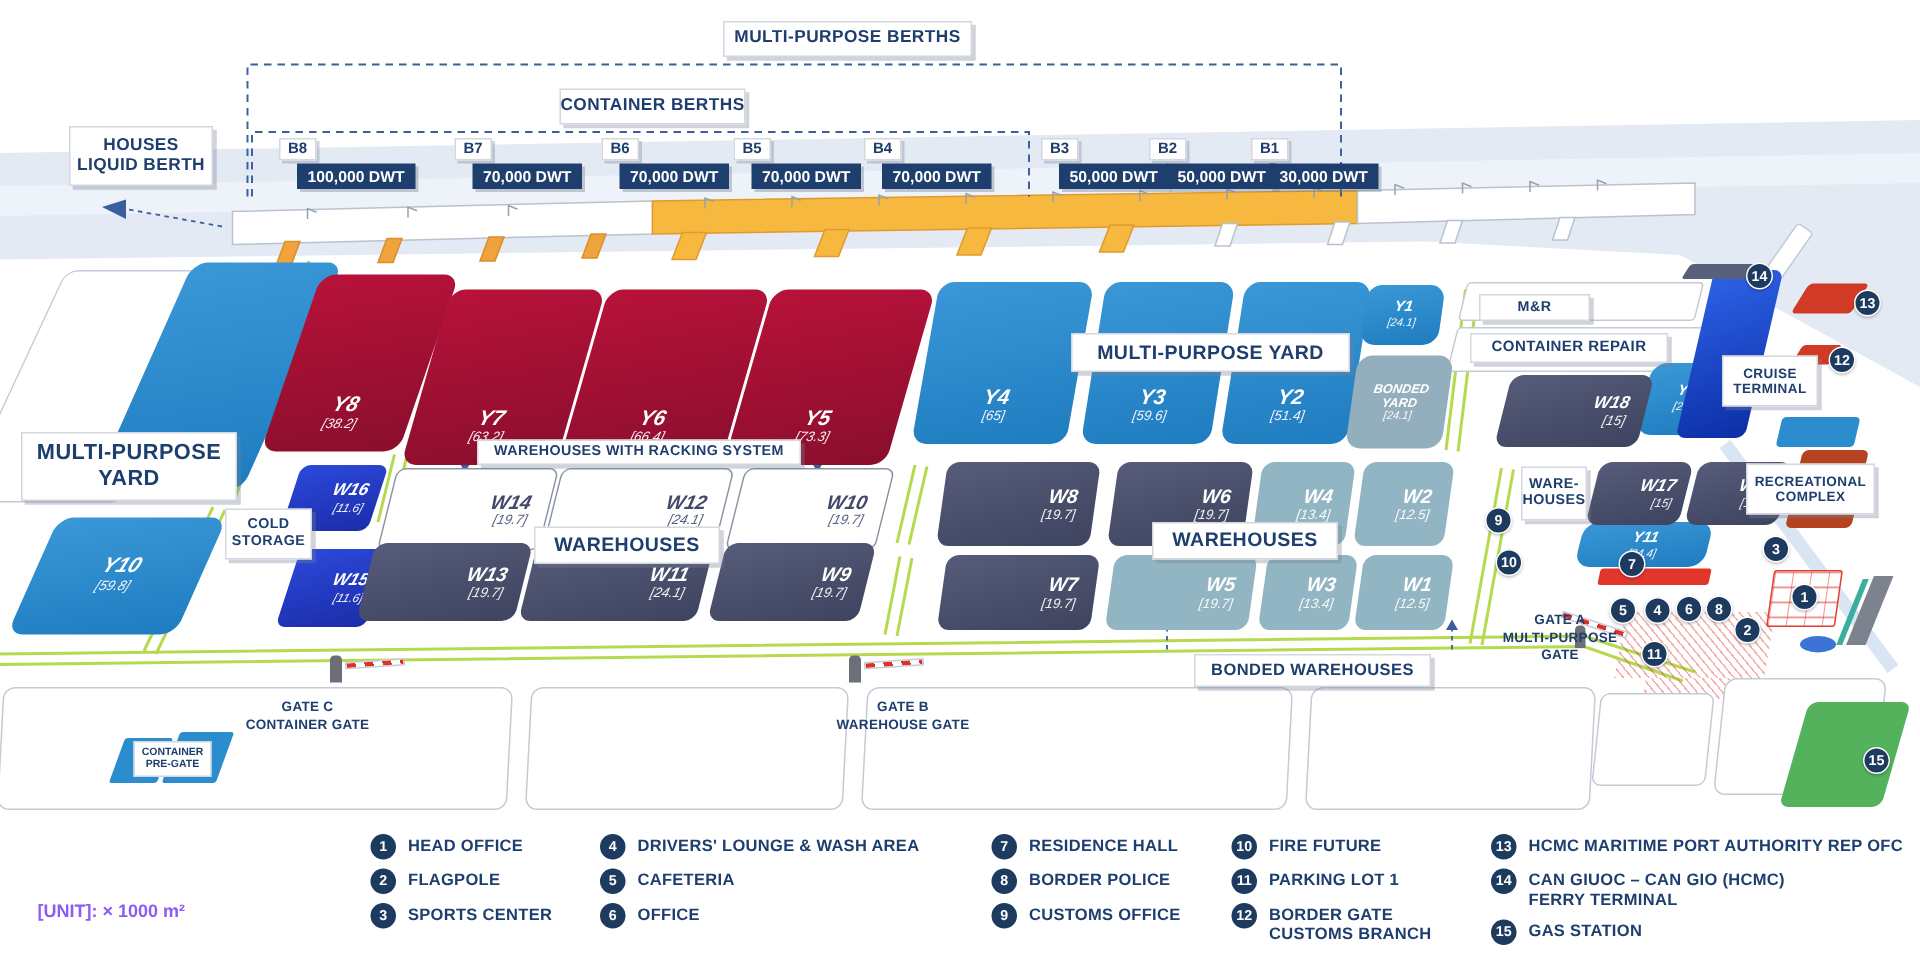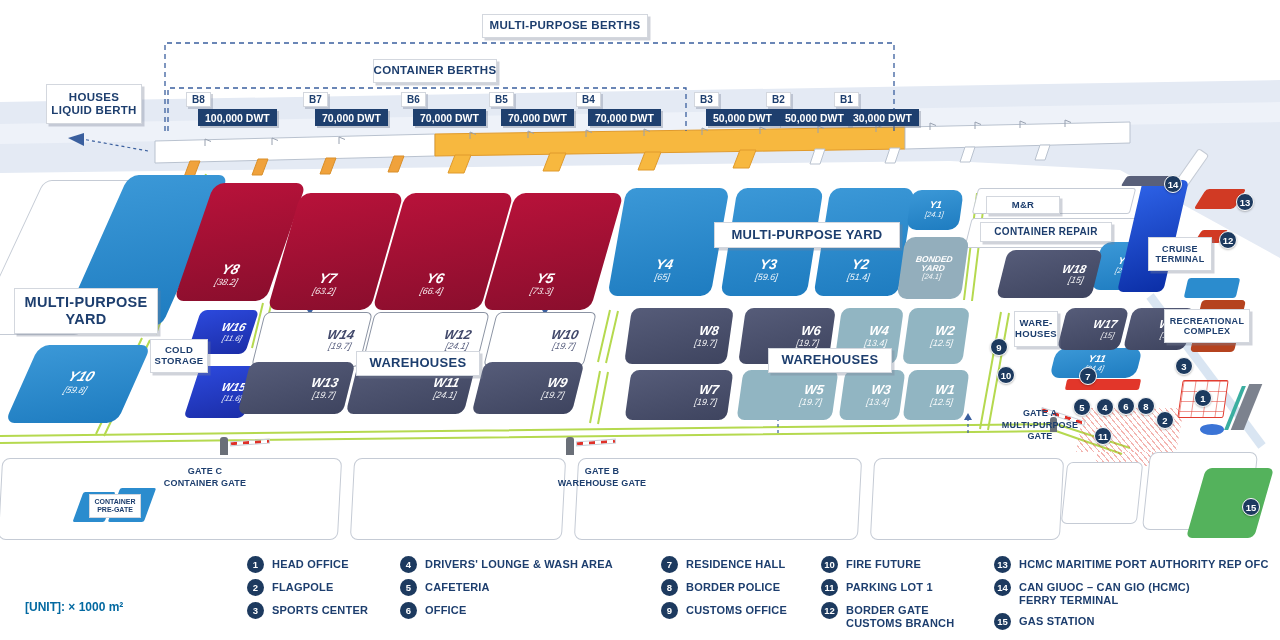--- a/index.html
+++ b/index.html
@@ -113,21 +113,21 @@
   .mk-4{left:1096px;top:398px;} .mk-5{left:1073px;top:398px;} .mk-6{left:1117px;top:397px;}
   .mk-7{left:1079px;top:367px;} .mk-8{left:1137px;top:397px;} .mk-9{left:990px;top:338px;}
   .mk-10{left:997px;top:366px;} .mk-11{left:1094px;top:427px;} .mk-12{left:1219px;top:231px;}
   .mk-13{left:1236px;top:193px;} .mk-14{left:1164px;top:175px;} .mk-15{left:1242px;top:498px;}
 
   
   .gate-label{position:absolute;z-index:42;color:#1d3e6e;font-size:9px;font-weight:bold;
       text-align:center;line-height:1.3;letter-spacing:.2px;}
   .gl-c{left:158px;top:466px;width:94px;} .gl-b{left:555px;top:466px;width:94px;}
   .gl-a{left:998px;top:408px;width:84px;}
-  .unit-note{position:absolute;left:25px;top:600px;z-index:42;color:#0369a1;
+  .unit-note{position:absolute;left:25px;top:600px;z-index:42;color:#8b5cf6;
       font-size:12px;font-weight:bold;}
 
   
   .deco{position:absolute;z-index:8;}
   .outline{background:#fff;border:1px solid #c5cbd5;border-radius:8px;}
   .d-leftlot{left:8px;top:180px;width:110px;height:155px;transform:skewX(-25deg);z-index:5;}
   .d-mr{left:975px;top:188px;width:158px;height:26px;transform:skewX(-14deg);border-radius:3px;}
   .d-crep{left:968px;top:218px;width:168px;height:30px;transform:skewX(-14deg);border-radius:3px;}
   .d-cruise{left:1130px;top:180px;width:46px;height:112px;transform:skewX(-13deg);
       background:linear-gradient(160deg,#2e63e8,#0b2ea6);border-radius:6px;z-index:12;}
@@ -308,25 +308,31 @@
     <span>HOUSES</span>
     <span>LIQUID BERTH</span>
   </div>
   <div class="lbox lb-mpyardR">
       <span>MULTI-PURPOSE YARD</span>
     </div>
   <div class="lbox lb-mpyardL">
     <span>MULTI-PURPOSE</span>
     <span>YARD</span>
   </div>
+  <div class="lbox lb-rack">
+      <span>WAREHOUSES WITH RACKING SYSTEM</span>
+    </div>
   <div class="lbox lb-whL">
       <span>WAREHOUSES</span>
     </div>
   <div class="lbox lb-whR">
       <span>WAREHOUSES</span>
+    </div>
+  <div class="lbox lb-bonded">
+      <span>BONDED WAREHOUSES</span>
     </div>
   <div class="lbox lb-mr">
       <span>M&amp;R</span>
     </div>
   <div class="lbox lb-crep">
       <span>CONTAINER REPAIR</span>
     </div>
   <div class="lbox lb-cruise">
     <span>CRUISE</span>
     <span>TERMINAL</span>

